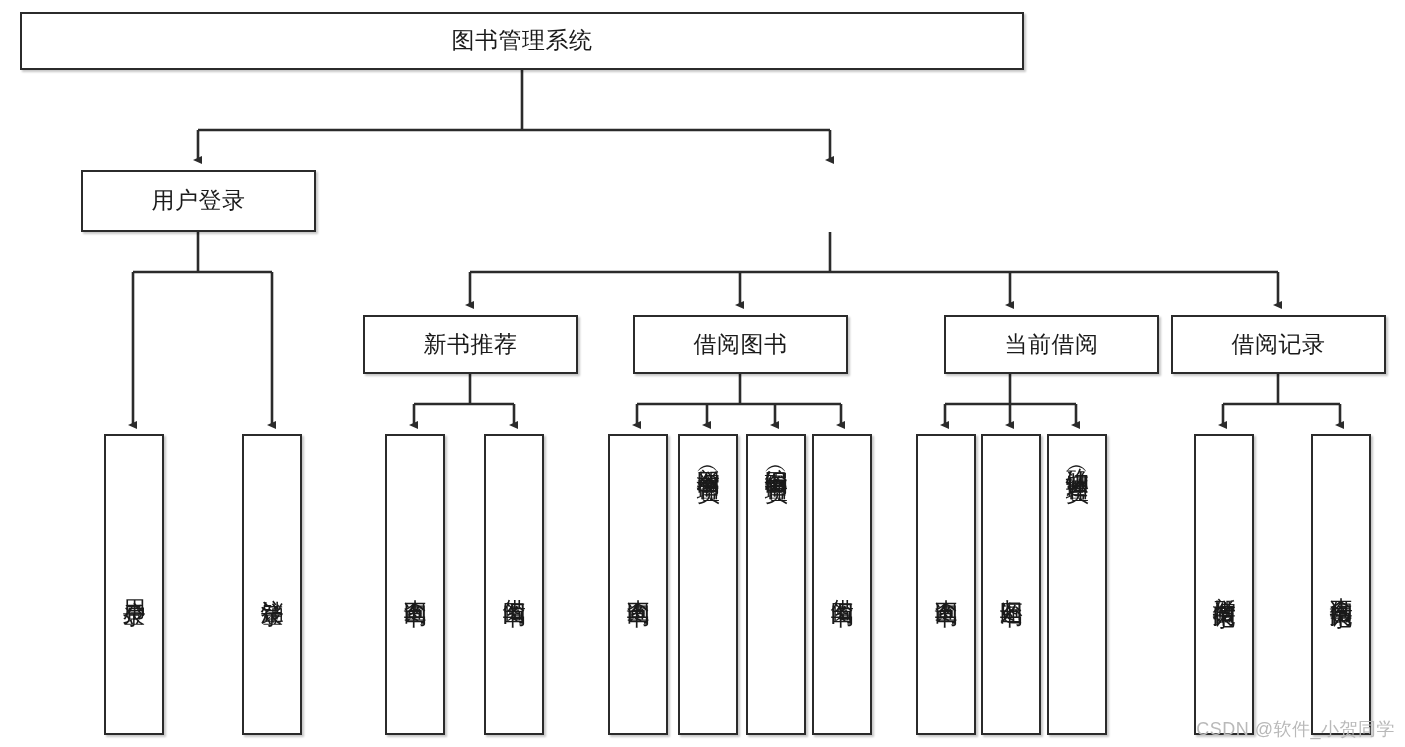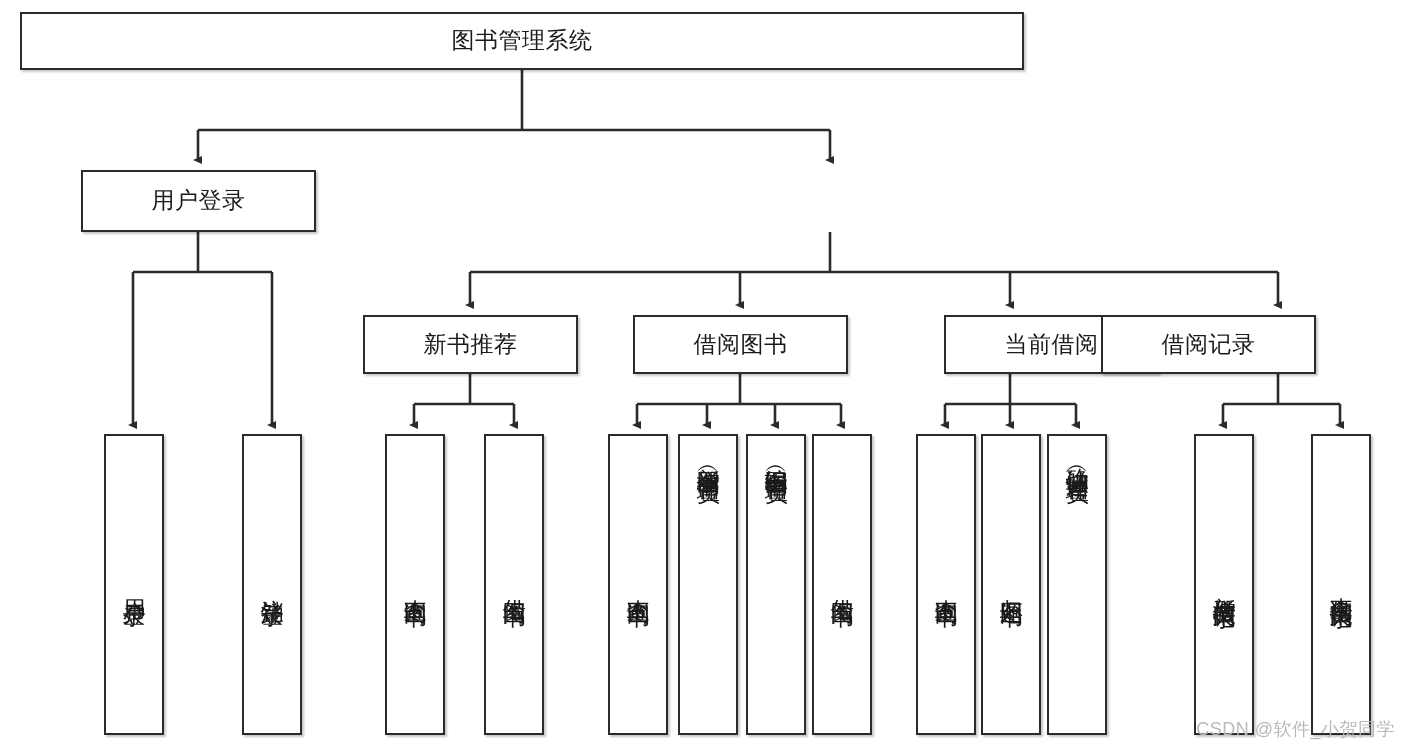--- a/index.html
+++ b/index.html
@@ -134,21 +134,21 @@
 
   <div class="node" style="left:363px; top:315px; width:215px; height:59px;">
     <span class="label">新书推荐</span>
   </div>
   <div class="node" style="left:633px; top:315px; width:215px; height:59px;">
     <span class="label">借阅图书</span>
   </div>
   <div class="node" style="left:902px; top:315px; width:215px; height:59px;margin-left:42px;">
     <span class="label">当前借阅</span>
   </div>
-  <div class="node" style="left:1101px; top:315px; width:215px; height:59px;">
+  <div class="node" style="left:1171px; top:315px; width:215px; height:59px;">
     <span class="label">借阅记录</span>
   </div>
 
   <div class="node vertical centered" style="left:104px; top:434px; width:60px; height:301px;">
     <span class="label">用户登录</span>
   </div>
   <div class="node vertical centered" style="left:242px; top:434px; width:60px; height:301px;">
     <span class="label">注销登录</span>
   </div>
 

